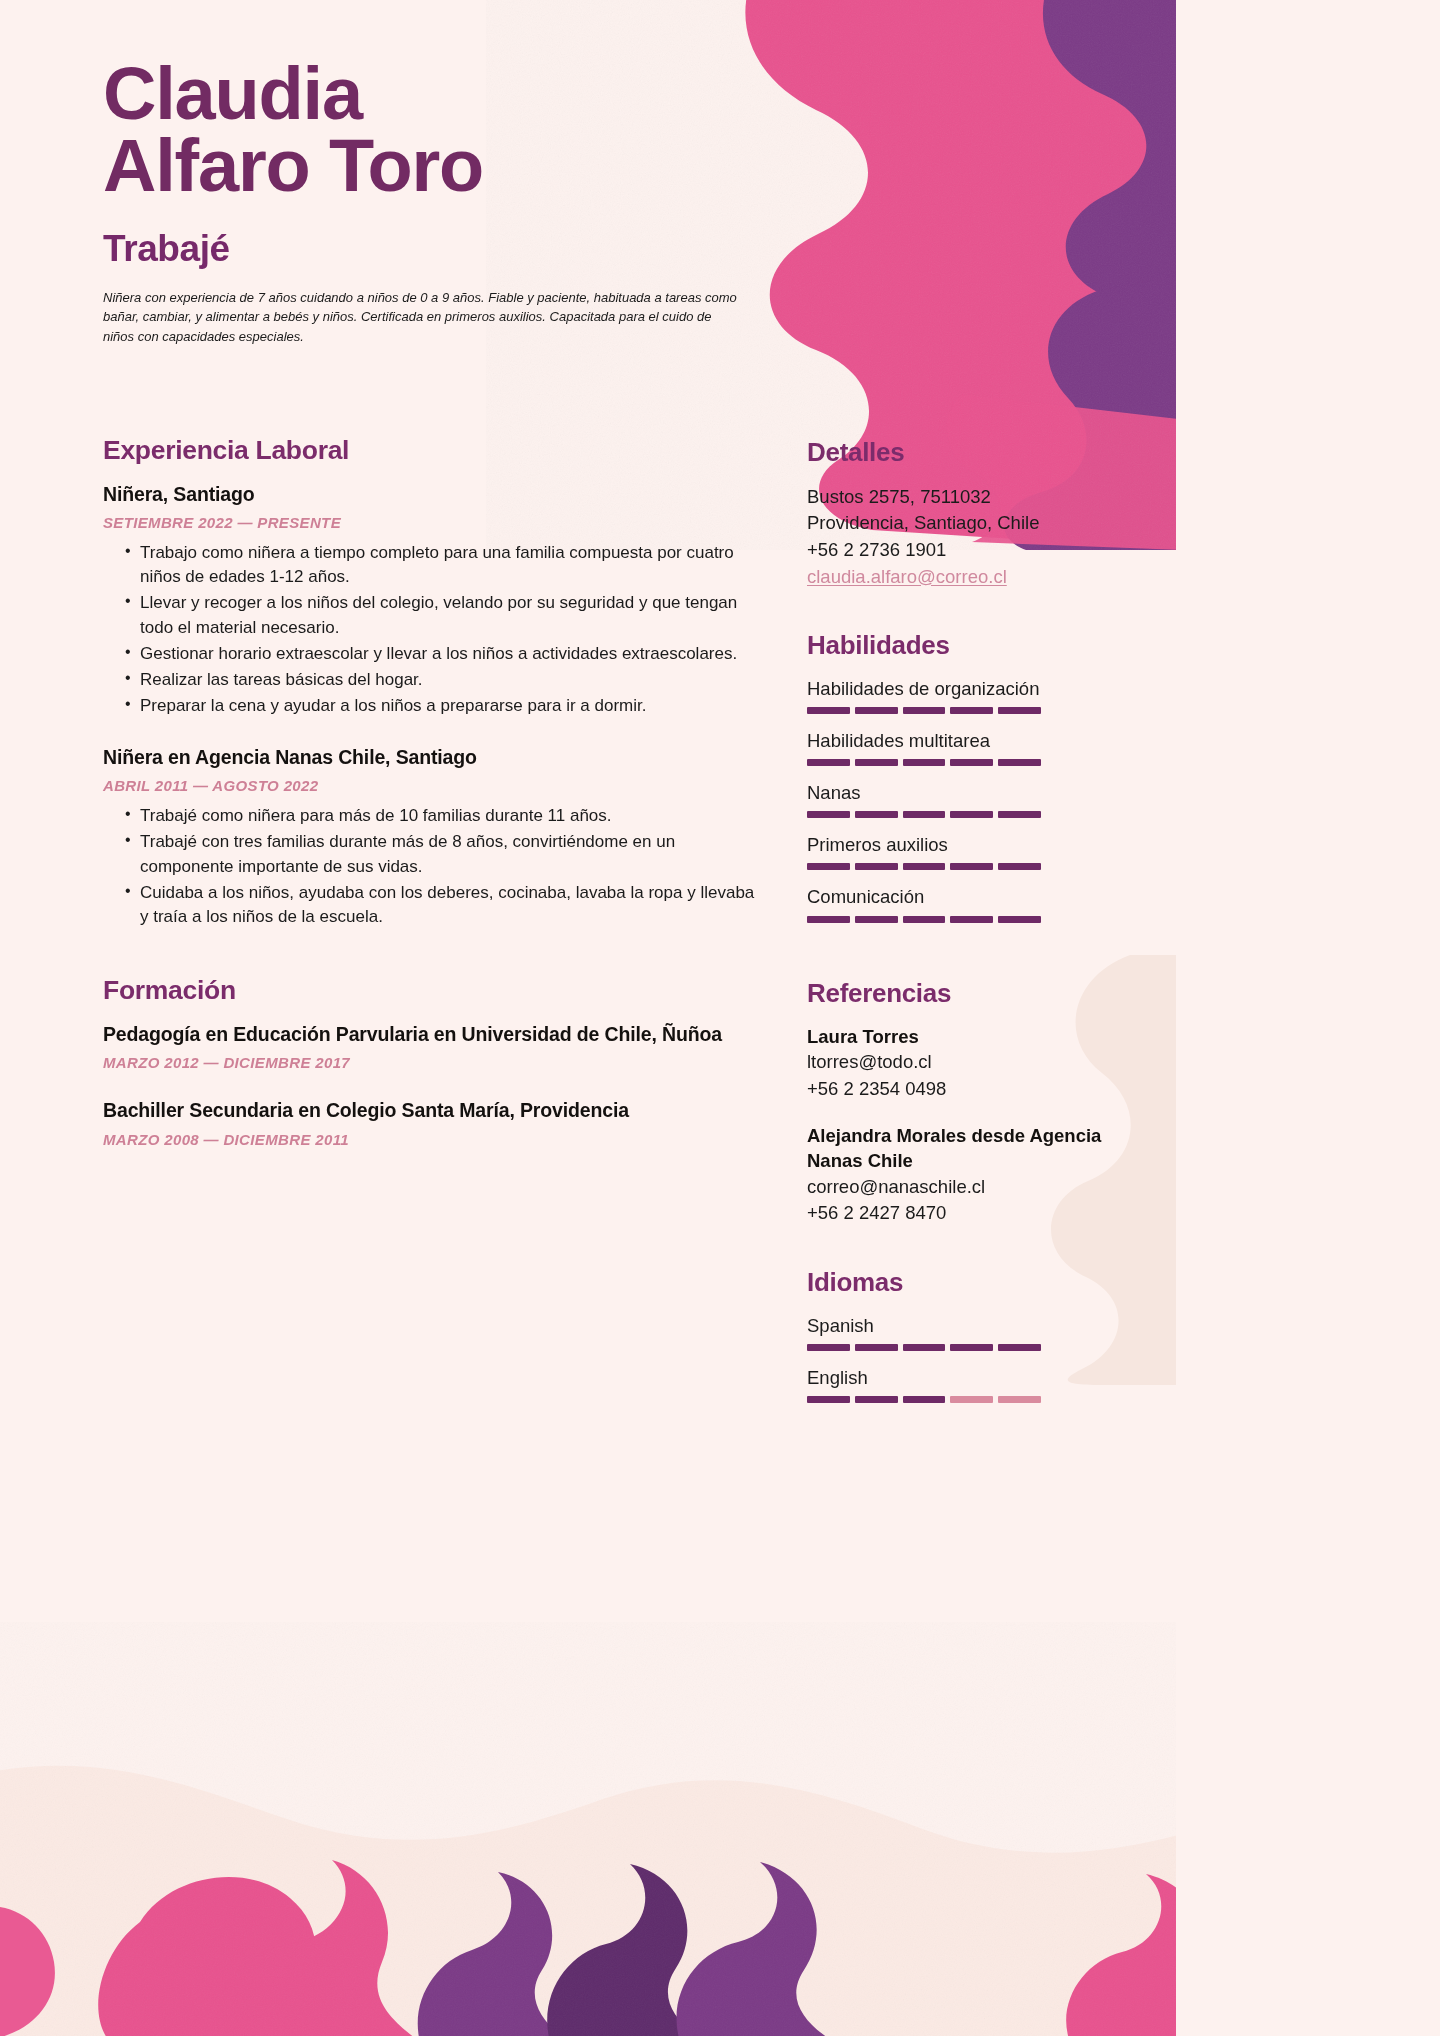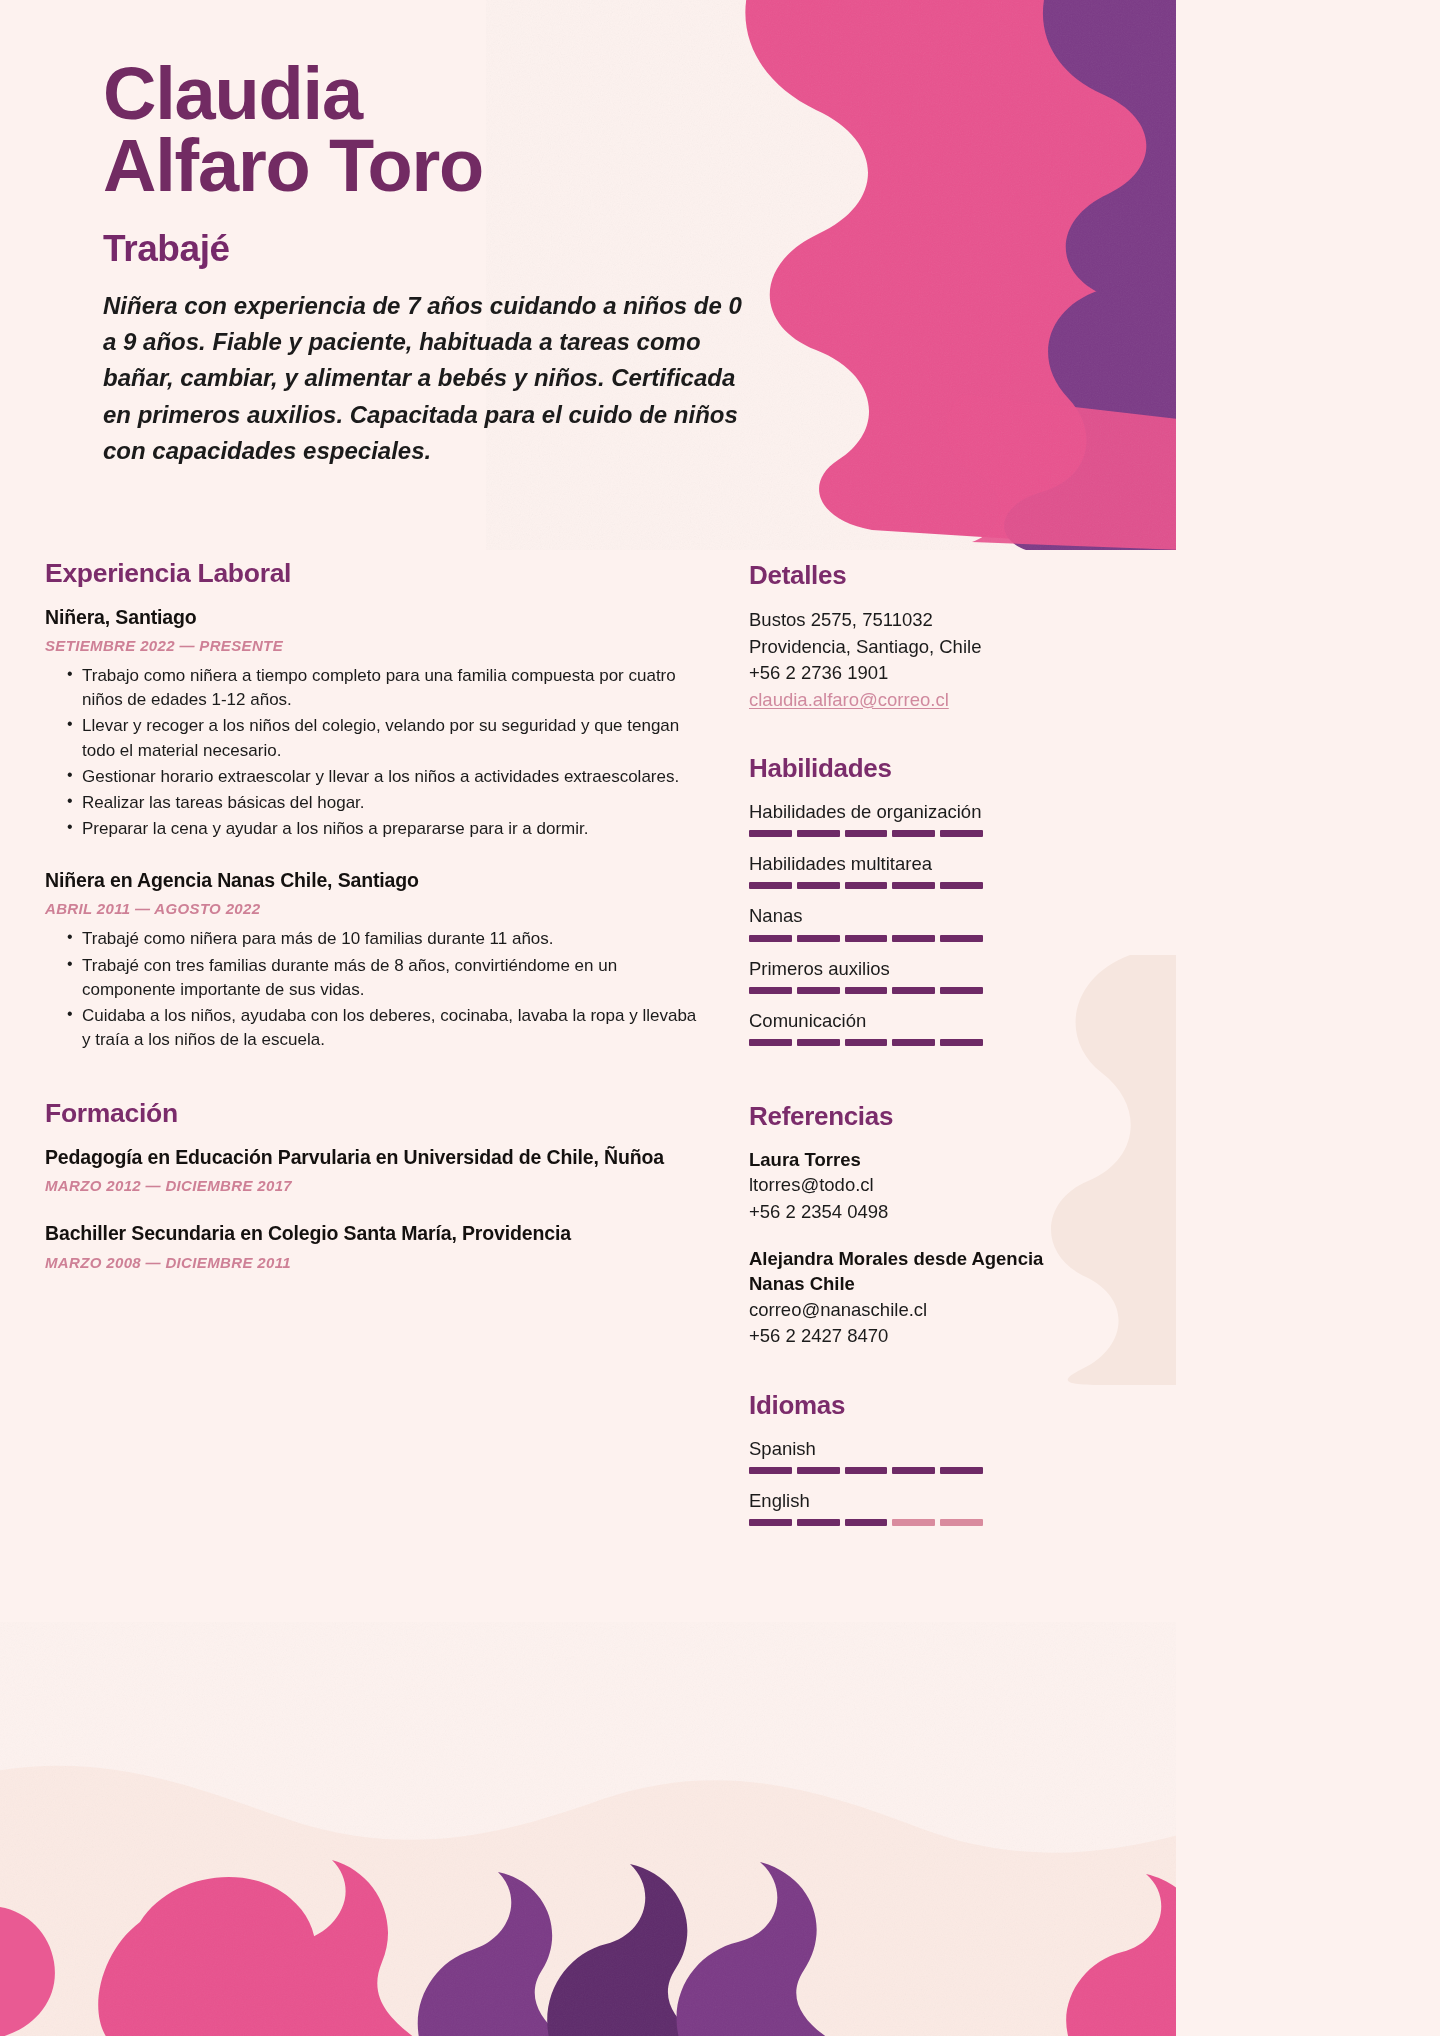--- a/index.html
+++ b/index.html
@@ -54,33 +54,32 @@
     margin-top: 26px;
     font-size: 37px;
     font-weight: 700;
     letter-spacing: -0.4px;
     color: #76296A;
   }
 
   .summary {
     margin-top: 18px;
     width: 640px;
-    font-size: 24px;
+    font-size: 13px;
     font-style: italic;
     line-height: 1.52;
     color: #1B1B1B;
-    font-weight: bold;
   }
 
   
   .columns {
     display: flex;
     align-items: flex-start;
     margin-top: 88px;
-    padding-left: 45px;
+    padding-left: 103px;
     padding-right: 88px;
     gap: 44px;
   }
   .col-main { width: 660px; flex: 0 0 660px; }
   .col-side { width: 305px; flex: 0 0 305px; padding-top: 2px; }
 
   h2.section-title {
     font-size: 26.5px;
     font-weight: 700;
     letter-spacing: -0.3px;

